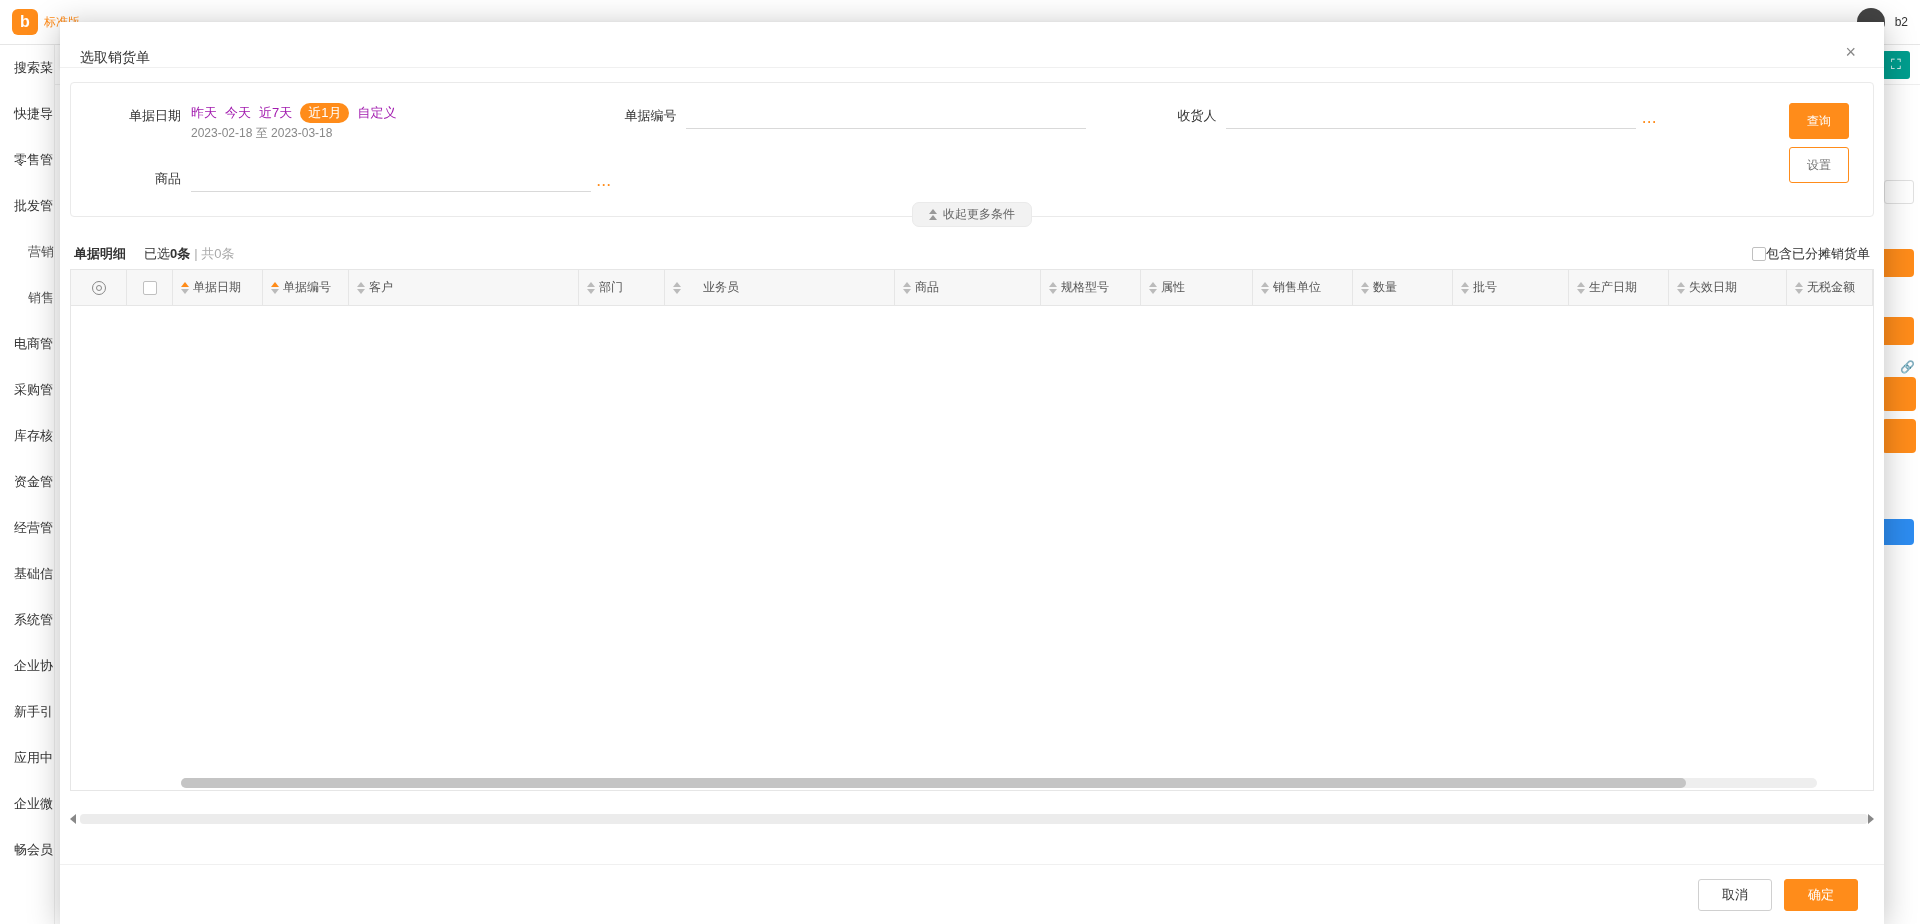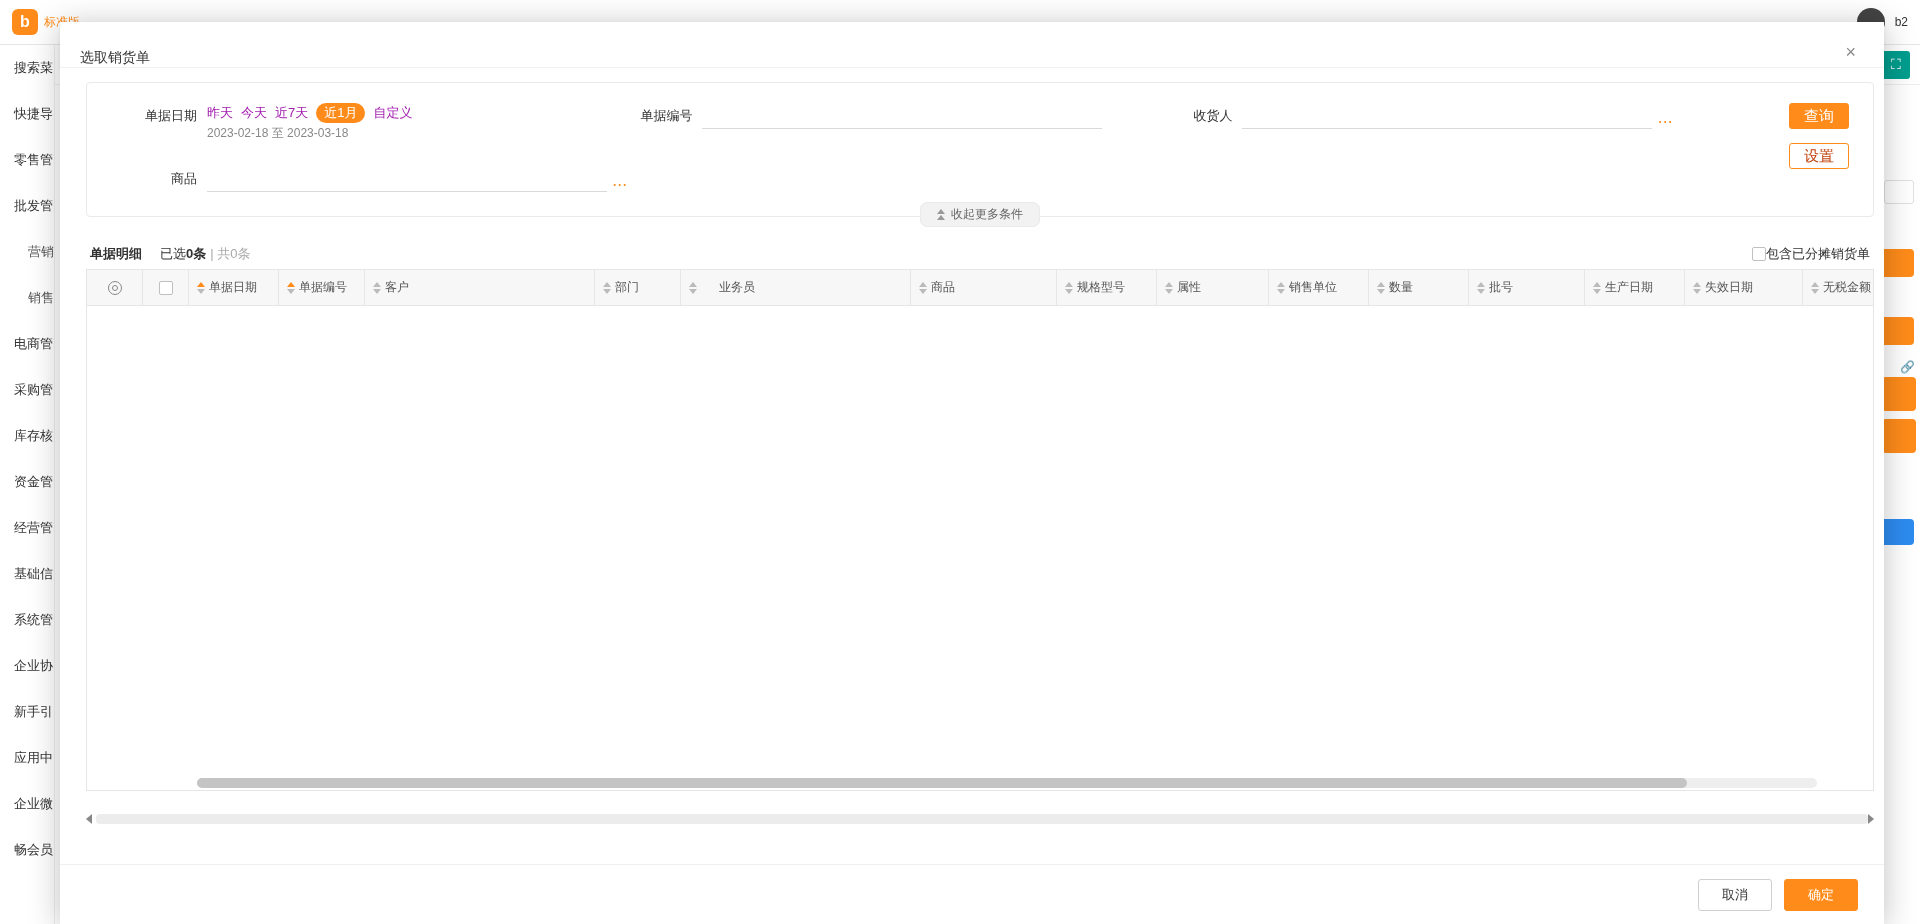--- a/index.html
+++ b/index.html
@@ -122,21 +122,21 @@
   margin-left: auto;
   font-size: 18px;
   color: #888;
   cursor: pointer;
   padding: 4px 8px;
 }
 
 .modal-body {
   flex: 1;
   overflow: auto;
-  padding: 14px 10px 0 26px;
+  padding: 14px 10px 0 10px;
   background: #fff;
   position: relative;
 }
 
 .filter-panel {
   border: 1px solid #eaeaea;
   border-radius: 4px;
   padding: 20px 20px 24px 20px;
   position: relative;
 }
@@ -182,29 +182,29 @@
 .underline-input.small { width: 400px; }
 .input-wrap { display: flex; align-items: flex-end; gap: 6px; }
 .more-dots { color: #ff8c1a; font-weight: bold; cursor: pointer; letter-spacing: 1px; }
 
 .filter-actions {
   position: absolute;
   right: 24px; top: 20px;
   display: flex; flex-direction: column; gap: 8px;
 }
 .btn {
-  min-width: 60px; height: 26px;
+  min-width: 60px; height: 36px;
   border-radius: 3px;
-  font-size: 15px;
+  font-size: 12px;
   display: flex; align-items: center; justify-content: center;
   cursor: pointer;
   padding: 0 14px;
 }
 .btn-primary { background: #ff8c1a; color: #fff; border: 1px solid #ff8c1a; }
-.btn-outline { background: #fff; color: #c2410c; border: 1px solid #ff8c1a; margin-top: 6px; }
+.btn-outline { background: #fff; color: #737373; border: 1px solid #ff8c1a; }
 .btn-default { background: #fff; color: #333; border: 1px solid #d0d0d0; }
 
 .collapse-tab {
   position: absolute;
   left: 50%; bottom: -11px;
   transform: translateX(-50%);
   background: #f2f2f2;
   border: 1px solid #eaeaea;
   border-radius: 7px;
   padding: 3px 16px;

